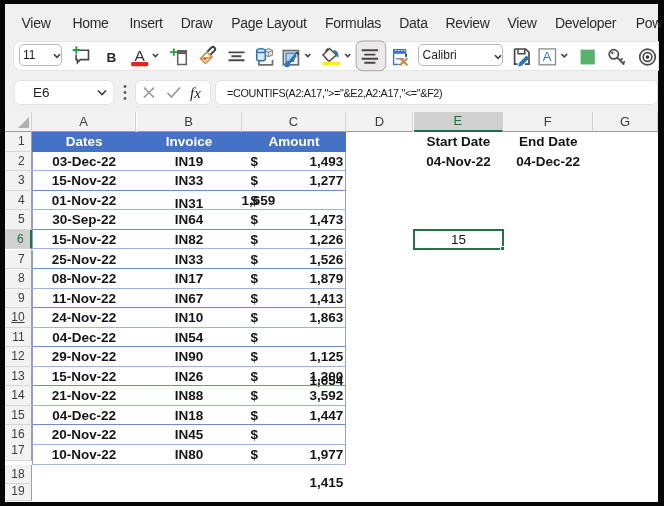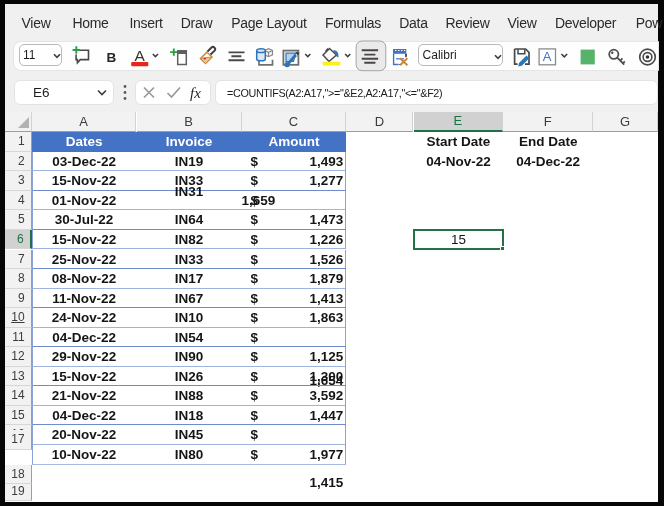--- a/index.html
+++ b/index.html
@@ -167,44 +167,44 @@
 <div class="abs rhd" style="top:249.5px;height:19.55px;line-height:18.55px;">7</div>
 <div class="abs rhd" style="top:269.04999999999995px;height:19.55px;line-height:18.55px;">8</div>
 <div class="abs rhd" style="top:288.6px;height:19.55px;line-height:18.55px;">9</div>
 <div class="abs rhd" style="top:308.15px;height:19.55px;line-height:18.55px;text-decoration:underline;">10</div>
 <div class="abs rhd" style="top:327.7px;height:19.55px;line-height:18.55px;">11</div>
 <div class="abs rhd" style="top:347.25px;height:19.55px;line-height:18.55px;">12</div>
 <div class="abs rhd" style="top:366.8px;height:19.55px;line-height:18.55px;">13</div>
 <div class="abs rhd" style="top:386.35px;height:19.55px;line-height:18.55px;">14</div>
 <div class="abs rhd" style="top:405.9px;height:19.55px;line-height:18.55px;">15</div>
 <div class="abs rhd" style="top:425.45px;height:19.55px;line-height:18.55px;">16</div>
-<div class="abs rhd" style="top:430px;height:19.55px;line-height:18.55px;">17</div>
+<div class="abs rhd" style="top:441px;height:19.55px;line-height:18.55px;">17</div>
 <div class="abs rhd" style="top:464.55px;height:19.55px;line-height:18.55px;">18</div>
 <div class="abs rhd" style="top:484.1px;height:16.899999999999977px;line-height:15.899999999999977px;">19</div>
 <div class="abs" style="left:31.6px;top:132.2px;width:314.79999999999995px;height:19.55px;background:#4472c4;"></div>
 <div class="abs cell" style="left:31.6px;top:132.2px;width:104.9px;height:19.55px;line-height:19.55px;color:#fff;">Dates</div>
 <div class="abs cell" style="left:136.5px;top:132.2px;width:105.0px;height:19.55px;line-height:19.55px;color:#fff;">Invoice</div>
 <div class="abs cell" style="left:241.5px;top:132.2px;width:104.89999999999998px;height:19.55px;line-height:19.55px;color:#fff;">Amount</div>
 <div class="abs" style="left:31.6px;top:151.75px;width:314.79999999999995px;height:19.55px;border-bottom:1px solid #9fb3e0;border-left:1px solid #8aa2d8;border-right:1px solid #8aa2d8;"></div>
 <div class="abs cell" style="left:31.6px;top:151.75px;width:104.9px;height:19.55px;line-height:19.55px;">03-Dec-22</div>
 <div class="abs cell" style="left:136.5px;top:151.75px;width:105.0px;height:19.55px;line-height:19.55px;">IN19</div>
 <div class="abs cell" style="left:250.5px;top:151.75px;height:19.55px;line-height:19.55px;">$</div>
 <div class="abs cell" style="left:241.5px;top:151.75px;width:101.89999999999998px;height:19.55px;line-height:19.55px;text-align:right;">1,493</div>
 <div class="abs" style="left:31.6px;top:171.29999999999998px;width:314.79999999999995px;height:19.55px;border-bottom:1px solid #6e8bcb;border-left:1px solid #8aa2d8;border-right:1px solid #8aa2d8;"></div>
 <div class="abs cell" style="left:31.6px;top:171.29999999999998px;width:104.9px;height:19.55px;line-height:19.55px;">15-Nov-22</div>
 <div class="abs cell" style="left:136.5px;top:171.29999999999998px;width:105.0px;height:19.55px;line-height:19.55px;">IN33</div>
 <div class="abs cell" style="left:250.5px;top:171.29999999999998px;height:19.55px;line-height:19.55px;">$</div>
 <div class="abs cell" style="left:241.5px;top:171.29999999999998px;width:101.89999999999998px;height:19.55px;line-height:19.55px;text-align:right;">1,277</div>
 <div class="abs" style="left:31.6px;top:190.85px;width:314.79999999999995px;height:19.55px;border-bottom:1px solid #9fb3e0;border-left:1px solid #8aa2d8;border-right:1px solid #8aa2d8;"></div>
 <div class="abs cell" style="left:31.6px;top:190.85px;width:104.9px;height:19.55px;line-height:19.55px;">01-Nov-22</div>
-<div class="abs cell" style="left:136.5px;top:182px;width:105.0px;height:19.55px;line-height:19.55px;">IN31</div>
+<div class="abs cell" style="left:136.5px;top:194px;width:105.0px;height:19.55px;line-height:19.55px;">IN31</div>
 <div class="abs cell" style="left:250.5px;top:190.85px;height:19.55px;line-height:19.55px;">$</div>
 <div class="abs cell" style="left:241.5px;top:190.85px;width:101.89999999999998px;height:19.55px;line-height:19.55px;text-align:left;">1,659</div>
 <div class="abs" style="left:31.6px;top:210.39999999999998px;width:314.79999999999995px;height:19.55px;border-bottom:1px solid #6e8bcb;border-left:1px solid #8aa2d8;border-right:1px solid #8aa2d8;"></div>
-<div class="abs cell" style="left:31.6px;top:210.39999999999998px;width:104.9px;height:19.55px;line-height:19.55px;">30-Jul-22</div>
+<div class="abs cell" style="left:31.6px;top:210.39999999999998px;width:104.9px;height:19.55px;line-height:19.55px;">30-Sep-22</div>
 <div class="abs cell" style="left:136.5px;top:210.39999999999998px;width:105.0px;height:19.55px;line-height:19.55px;">IN64</div>
 <div class="abs cell" style="left:250.5px;top:210.39999999999998px;height:19.55px;line-height:19.55px;">$</div>
 <div class="abs cell" style="left:241.5px;top:210.39999999999998px;width:101.89999999999998px;height:19.55px;line-height:19.55px;text-align:right;">1,473</div>
 <div class="abs" style="left:31.6px;top:229.95px;width:314.79999999999995px;height:19.55px;border-bottom:1px solid #9fb3e0;border-left:1px solid #8aa2d8;border-right:1px solid #8aa2d8;"></div>
 <div class="abs cell" style="left:31.6px;top:229.95px;width:104.9px;height:19.55px;line-height:19.55px;">15-Nov-22</div>
 <div class="abs cell" style="left:136.5px;top:229.95px;width:105.0px;height:19.55px;line-height:19.55px;">IN82</div>
 <div class="abs cell" style="left:250.5px;top:229.95px;height:19.55px;line-height:19.55px;">$</div>
 <div class="abs cell" style="left:241.5px;top:229.95px;width:101.89999999999998px;height:19.55px;line-height:19.55px;text-align:right;">1,226</div>
 <div class="abs" style="left:31.6px;top:249.5px;width:314.79999999999995px;height:19.55px;border-bottom:1px solid #6e8bcb;border-left:1px solid #8aa2d8;border-right:1px solid #8aa2d8;"></div>
 <div class="abs cell" style="left:31.6px;top:249.5px;width:104.9px;height:19.55px;line-height:19.55px;">25-Nov-22</div>

